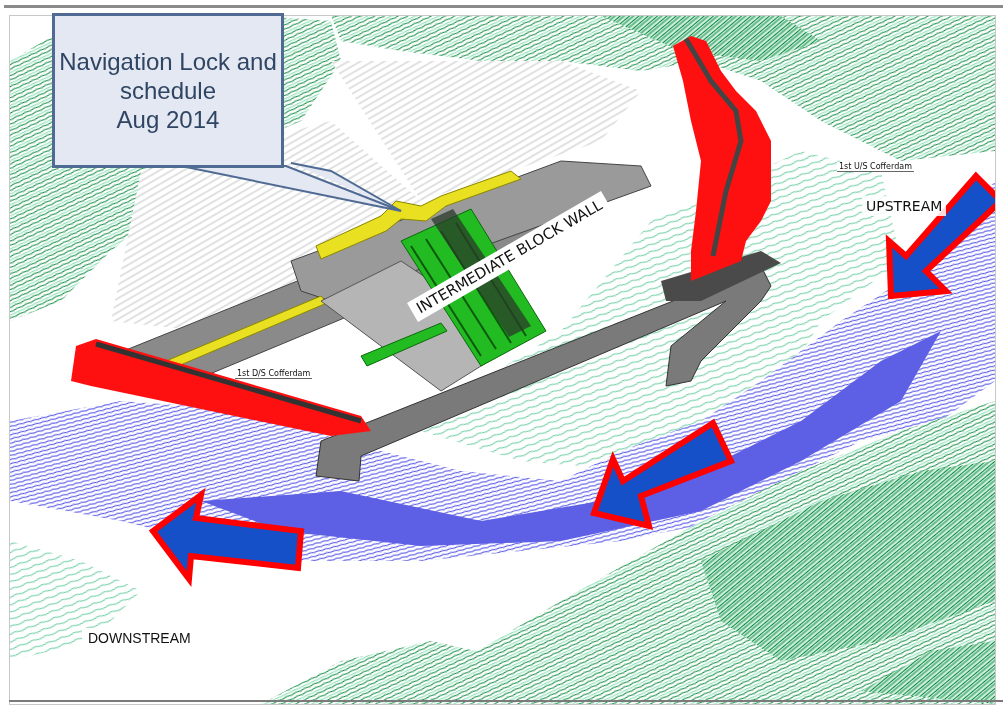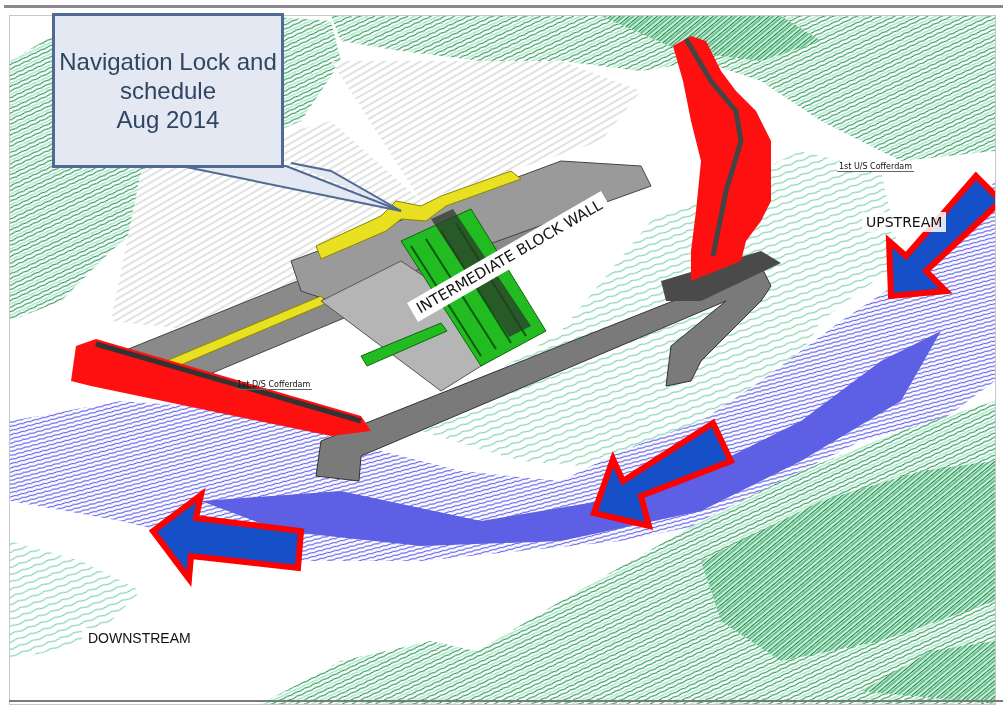--- a/index.html
+++ b/index.html
@@ -5,21 +5,21 @@
   html, body { margin: 0; padding: 0; background: #ffffff; }
   body { width: 1003px; height: 713px; position: relative; overflow: hidden; font-family: "Liberation Sans", sans-serif; }
   .top-rule { position: absolute; left: 4px; top: 5px; width: 999px; height: 3px; background: #8a8a8a; }
   .frame { position: absolute; left: 9px; top: 15px; width: 985px; height: 688px; border: 1px solid #c8c8c8; background: #ffffff; overflow: hidden; }
   .frame-bottom { position: absolute; left: 9px; top: 700px; width: 995px; height: 2px; background: #7a7a7a; }
   svg.map { position: absolute; left: 0; top: 0; }
   .callout-box { position: absolute; left: 52px; top: 13px; width: 232px; height: 155px; background: #e3e8f2; border: 3px solid #4f6a93; box-sizing: border-box; display: flex; flex-direction: column; align-items: center; justify-content: center; }
   .callout-line { font-size: 24px; color: #2f4563; line-height: 29px; text-align: center; }
   .lbl { position: absolute; background: #ffffff; color: #111; white-space: nowrap; }
   .lbl-small { font-family: "DejaVu Sans", sans-serif; font-size: 8px; padding: 0 2px; border-bottom: 1px solid #666; }
-  .upstream { font-family: "DejaVu Sans", sans-serif; font-size: 14px; left: 862px; top: 212px; padding: 2px 4px; background: rgba(255,255,255,0.85); }
+  .upstream { font-family: "DejaVu Sans", sans-serif; font-size: 14px; left: 862px; top: 196px; padding: 2px 4px; background: rgba(255,255,255,0.85); }
   .downstream { font-family: "Liberation Sans", sans-serif; font-size: 14px; left: 82px; top: 628px; padding: 2px 6px; }
   .ibw { font-family: "DejaVu Sans", sans-serif; font-size: 15px; left: 418px; top: 300px; padding: 2px 6px; transform: rotate(-30deg); transform-origin: left bottom; }
 </style>
 </head>
 <body>
 
 <div class="top-rule"></div>
 
 <div class="frame">
   <svg class="map" width="985" height="688" viewBox="9 15 985 688">
@@ -110,21 +110,21 @@
     <g>
       <polygon points="712,422 730,460 640,495 648,525 593,512 612,458 622,480" fill="#1550c8" stroke="#ff0000" stroke-width="6"></polygon>
     </g>
 
     <g>
       <polygon points="300,530 297,567 190,555 188,578 152,530 200,494 195,517" fill="#1550c8" stroke="#ff0000" stroke-width="6"></polygon>
     </g>
   </svg>
 
   <div class="lbl lbl-small" style="left:791px; top:146px;margin-left:36px;">1st U/S Cofferdam</div>
-  <div class="lbl lbl-small" style="left:225px; top:353px; background:transparent;margin-top:11px;">1st D/S Cofferdam</div>
+  <div class="lbl lbl-small" style="left:225px; top:353px; background:transparent;">1st D/S Cofferdam</div>
 </div>
 
 <div class="callout-box">
   <div class="callout-line">Navigation Lock and</div>
   <div class="callout-line">schedule</div>
   <div class="callout-line">Aug 2014</div>
 </div>
 
 <div class="lbl upstream">UPSTREAM</div>
 <div class="lbl downstream">DOWNSTREAM</div>

